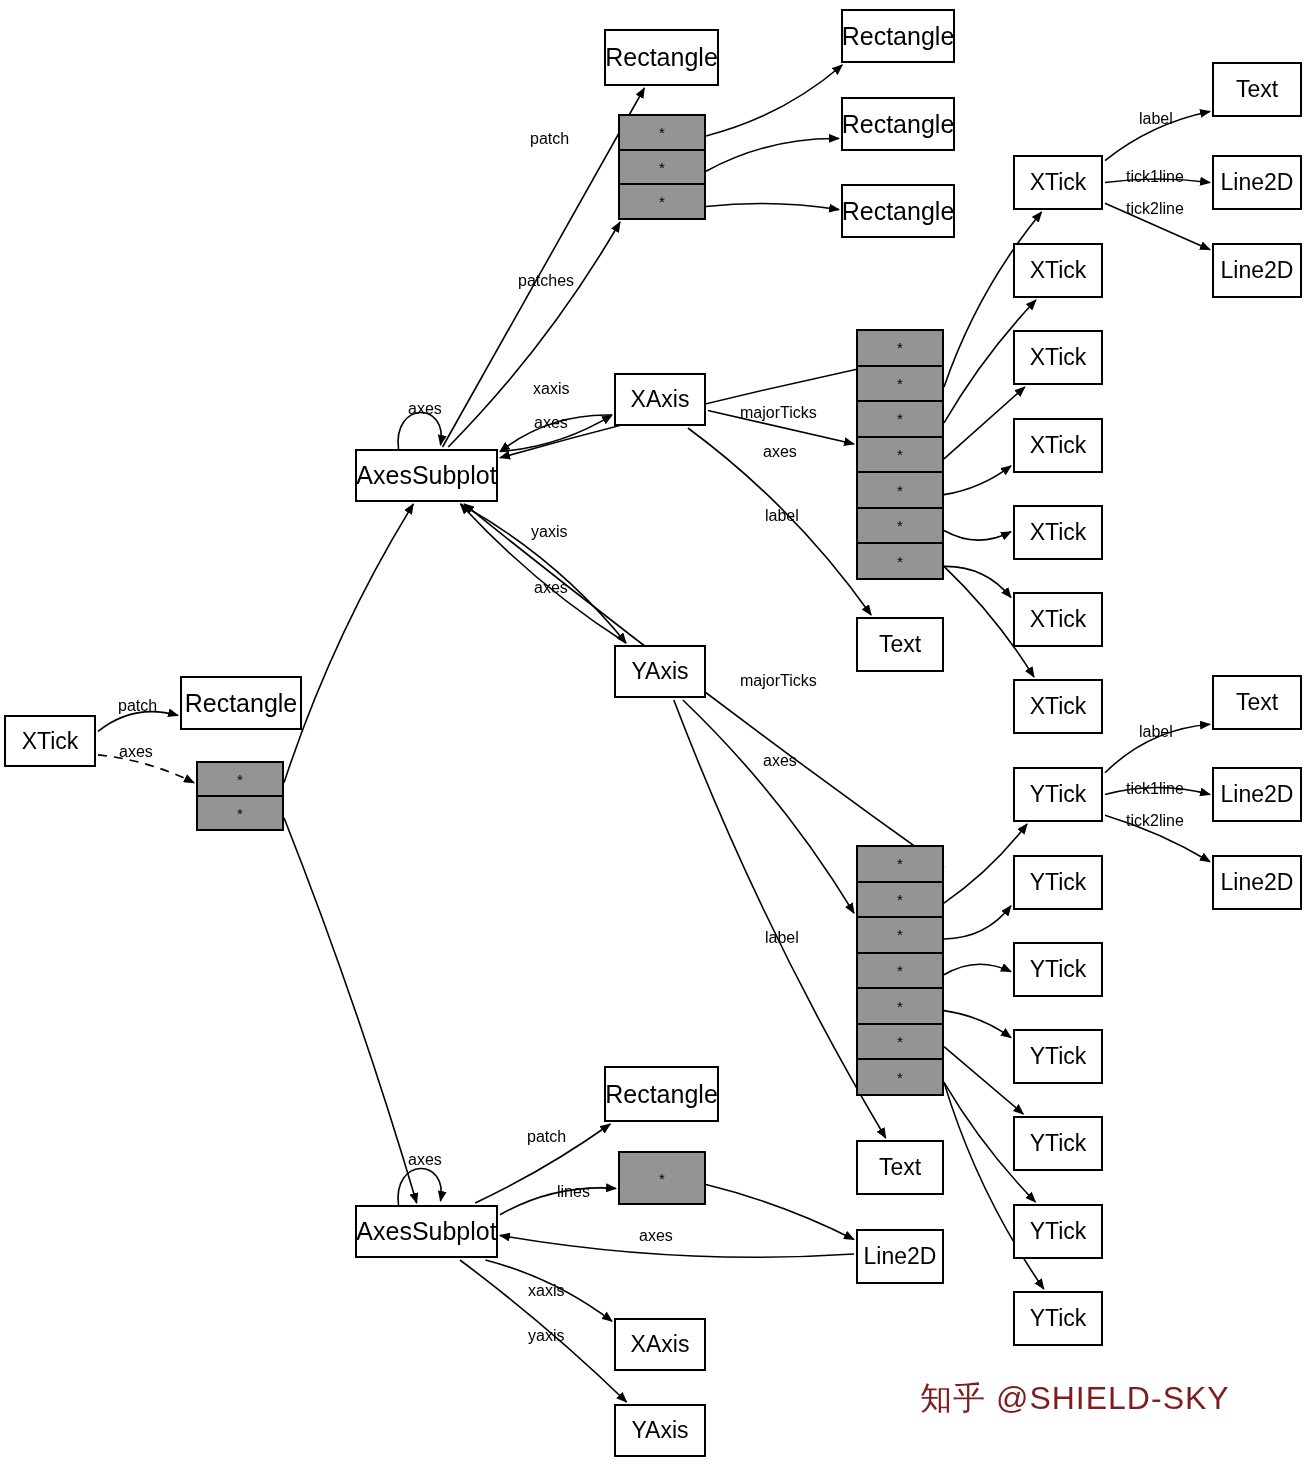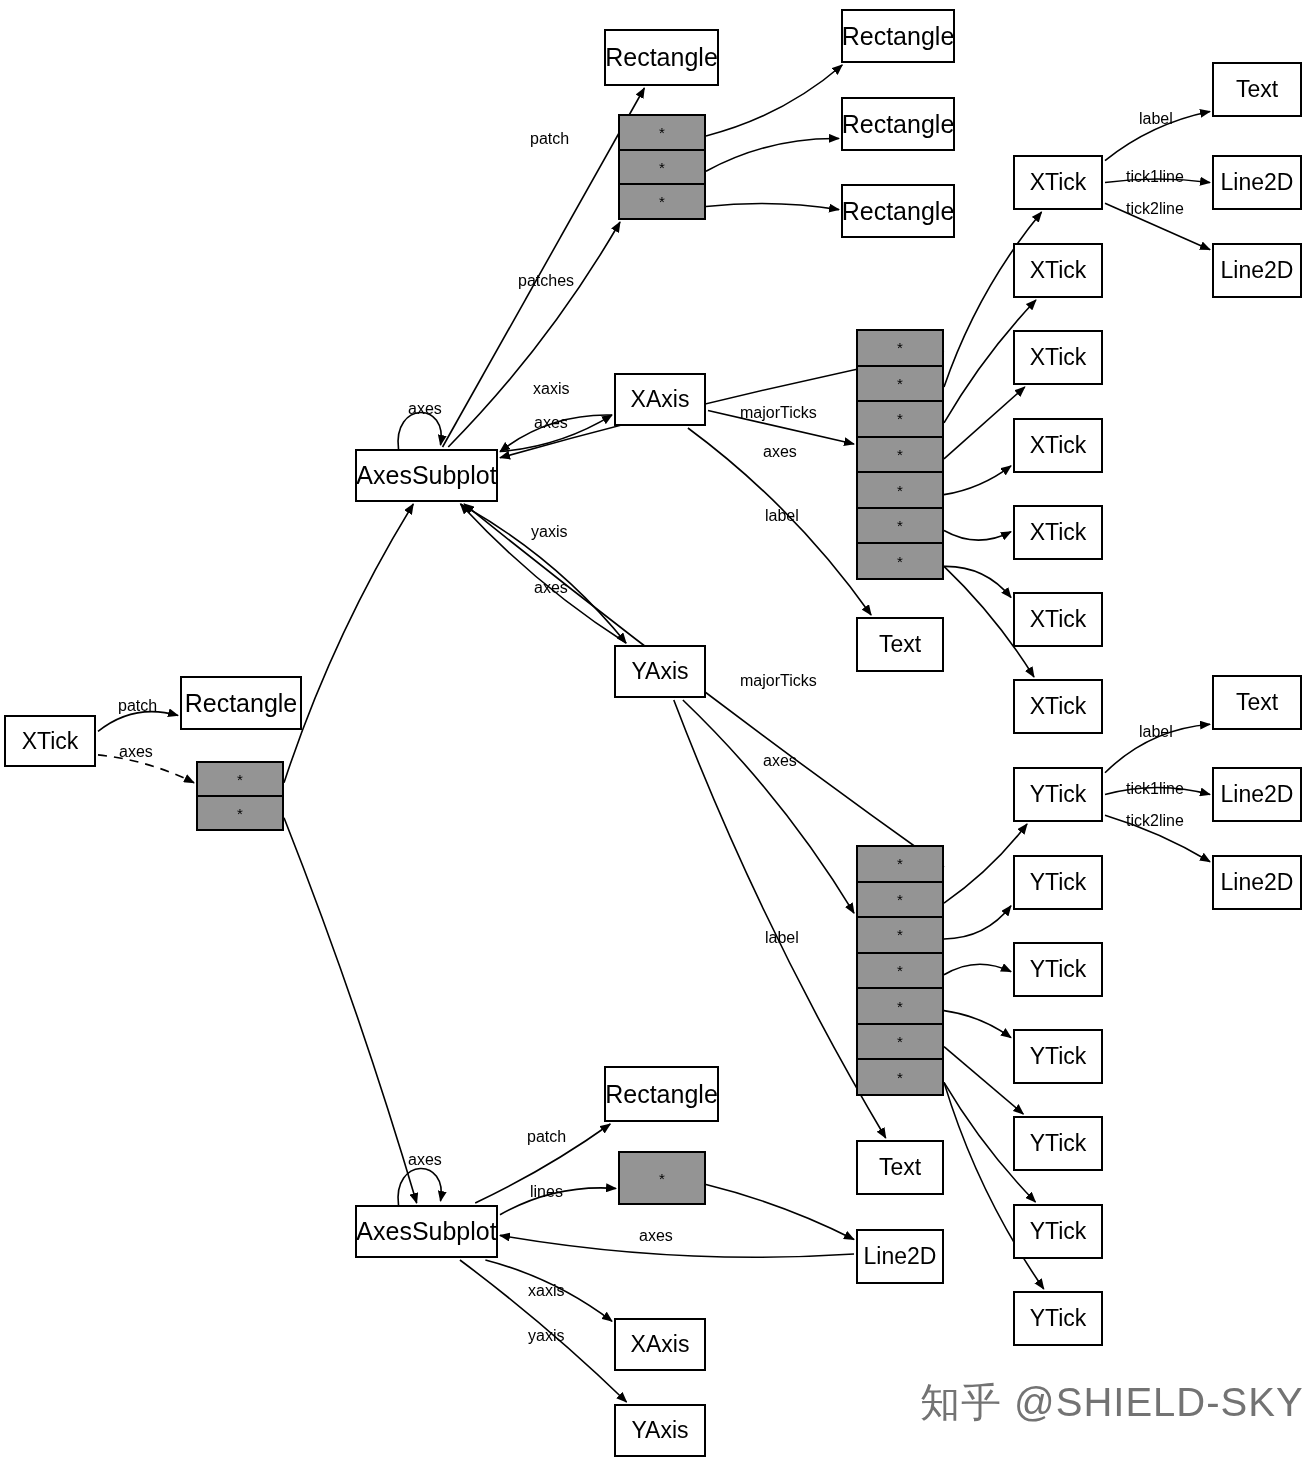--- a/index.html
+++ b/index.html
@@ -13,21 +13,21 @@
   .listnode{position:absolute;box-sizing:border-box;border:2px solid #000000;
         background:#949494;display:flex;flex-direction:column;}
   .cell{flex:1 1 0;box-sizing:border-box;display:flex;align-items:center;
         justify-content:center;border-bottom:2px solid #000000;
         font-size:15px;color:#000000;line-height:1;}
   .cell:last-child{border-bottom:none;}
   .elabel{position:absolute;font-size:16px;color:#000000;white-space:nowrap;
           line-height:1;}
   svg.edges{position:absolute;left:0;top:0;width:1309px;height:1469px;
             pointer-events:none;}
-  .wm{position:absolute;font-size:40px;color:#737373;white-space:nowrap;
+  .wm{position:absolute;font-size:32px;color:#7f1d1d;white-space:nowrap;
       letter-spacing:1px;line-height:1;}
 </style>
 </head>
 <body>
 
 <div id="root">
 
   <svg class="edges" viewBox="0 0 1309 1469">
     <defs>
       <marker id="ah" markerWidth="11" markerHeight="9" refX="10" refY="4.5" orient="auto" markerUnits="userSpaceOnUse">
@@ -242,20 +242,20 @@
       <div class="elabel" style="left: 1126px; top: 169px;">tick1line</div>
       <div class="elabel" style="left: 1126px; top: 201px;">tick2line</div>
       <div class="elabel" style="left: 740px; top: 673px;">majorTicks</div>
       <div class="elabel" style="left: 763px; top: 753px;">axes</div>
       <div class="elabel" style="left: 765px; top: 930px;">label</div>
       <div class="elabel" style="left: 1139px; top: 724px;">label</div>
       <div class="elabel" style="left: 1126px; top: 781px;">tick1line</div>
       <div class="elabel" style="left: 1126px; top: 813px;">tick2line</div>
       <div class="elabel" style="left: 408px; top: 1152px;">axes</div>
       <div class="elabel" style="left: 527px; top: 1129px;">patch</div>
-      <div class="elabel" style="left: 530px; top: 1184px;">lines</div>
+      <div class="elabel" style="left: 557px; top: 1184px;">lines</div>
       <div class="elabel" style="left: 639px; top: 1228px;">axes</div>
       <div class="elabel" style="left: 528px; top: 1283px;">xaxis</div>
       <div class="elabel" style="left: 528px; top: 1328px;">yaxis</div>
     </div>
 
   <div class="wm" id="watermark" style="left: 920px; top: 1382px;">知乎 @SHIELD-SKY</div>
 </div>
 
 </body></html>

